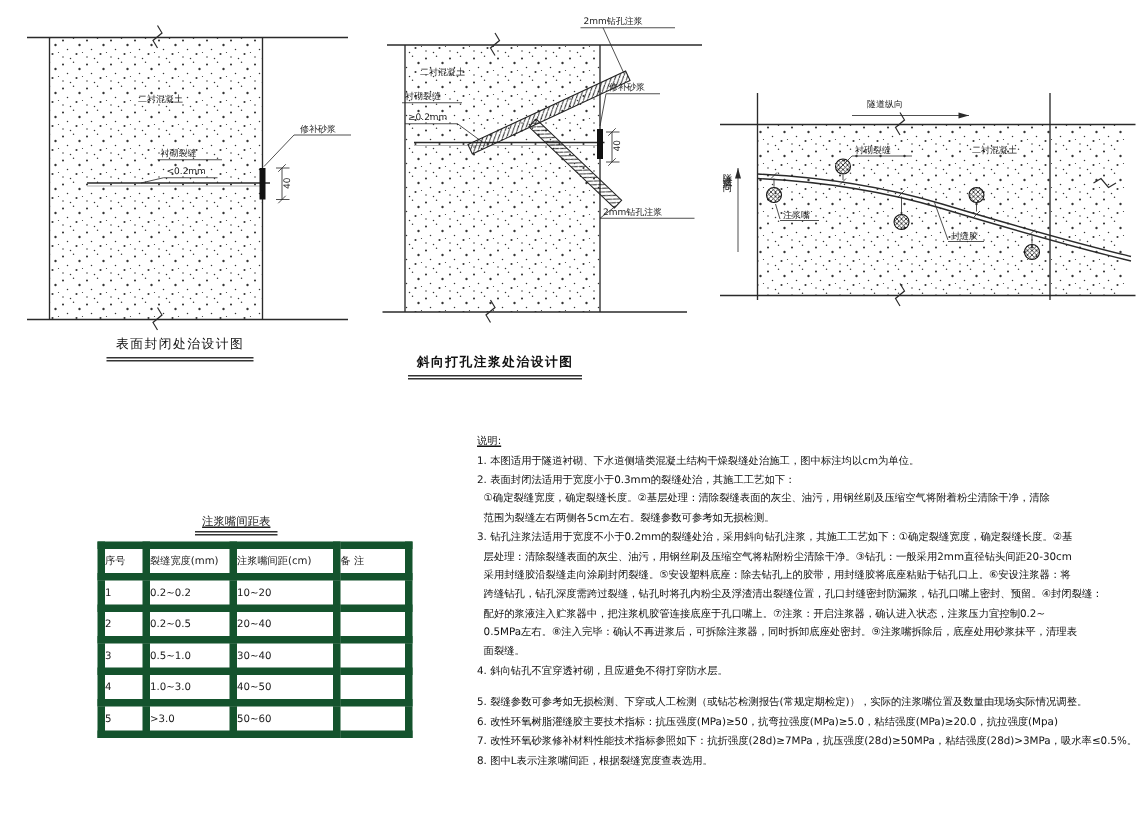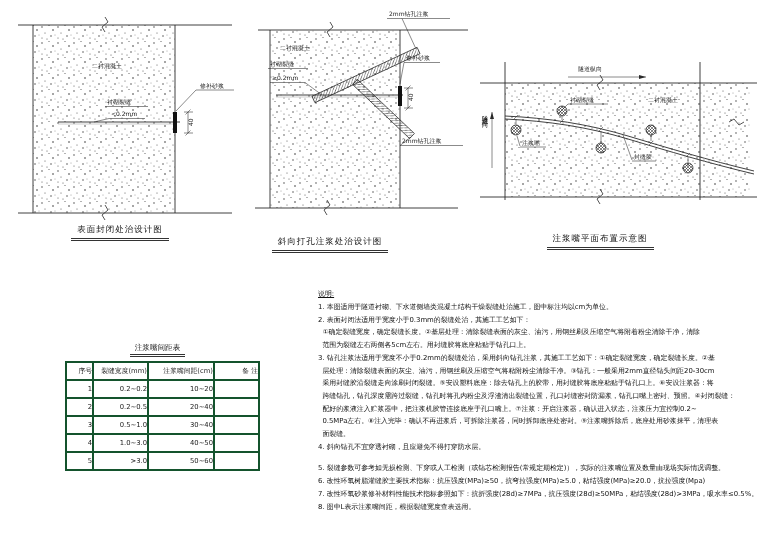--- a/index.html
+++ b/index.html
@@ -6,23 +6,23 @@
   .sheet { position:relative; width:760px; height:551px; background:#ffffff;
            font-family:"DejaVu Sans",sans-serif; color:#1c1c1c; overflow:hidden; }
   .sheet svg { position:absolute; overflow:visible; }
   svg text { font-size:6px; fill:#1c1c1c; font-family:"DejaVu Sans",sans-serif; }
   .ln  { stroke:#2a2a2a; stroke-width:0.9; fill:none; }
   .ld  { stroke:#2a2a2a; stroke-width:0.55; fill:none; }
   .thin{ stroke:#9a9a9a; stroke-width:0.5; fill:none; }
   .dtitle { position:absolute; font-size:8.5px; text-align:center; letter-spacing:1px; color:#111; }
   .dtitle span { display:inline-block; border-bottom:3px double #333; padding:0 6px 2px; }
   .tbltitle { position:absolute; left:65px; top:343px; width:185px; text-align:center; font-size:7.6px; }
-  .tbltitle span { display:inline-block; border-bottom:3px double #333; padding:0 5px 1px; }
+  .tbltitle span { display:inline-block; border-bottom:3px double #333; padding:0 5px 1px;text-decoration:underline; }
   table.spc { position:absolute; left:65px; top:361px; border-collapse:collapse; table-layout:fixed; }
-  table.spc td { border:2px solid #14532d; font-size:6.8px; text-align:right; vertical-align:middle;
+  table.spc td { border:5px solid #14532d; font-size:6.8px; text-align:left; vertical-align:middle;
                  height:16px; padding:0; overflow:hidden; white-space:nowrap; }
   .c0{width:25px}.c1{width:53px}.c2{width:64px}.c3{width:43px}
   .notes { position:absolute; left:318px; top:288px; width:440px; font-size:6.9px; color:#111; }
   .notes .h { line-height:13px;text-decoration:underline; }
   .nline { line-height:12.7px; white-space:pre; }
   .gap { margin-top:9px; }
   .vlab { position:absolute; left:480px; top:110px; writing-mode:vertical-rl; text-orientation:upright;
           font-size:6.5px; letter-spacing:2px; color:#111; }
 </style>
 </head>
@@ -122,21 +122,21 @@
     <text x="139" y="12">2mm钻孔注浆</text>
     <line class="ld" x1="137" y1="14.5" x2="200" y2="14.5"></line>
     <line class="ld" x1="152" y1="14.5" x2="166" y2="45"></line>
     <text x="156" y="56">修补砂浆</text>
     <line class="ld" x1="154" y1="58.5" x2="190" y2="58.5"></line>
     <line class="ld" x1="154" y1="58.5" x2="150" y2="80"></line>
     <text x="152" y="139">2mm钻孔注浆</text>
     <line class="ld" x1="150" y1="141.5" x2="213" y2="141.5"></line>
     <line class="ld" x1="150" y1="141.5" x2="161" y2="133"></line>
   </svg>
-  <div class="dtitle" style="left:250px; top:236px; width:160px;">
+  <div class="dtitle" style="left:250px; top:236px; width:160px;font-weight:bold;">
     <span>斜向打孔注浆处治设计图</span>
   </div>
 
   <svg style="left:478px; top:50px;" width="282" height="155" viewBox="0 0 282 155">
     <defs>
       <pattern id="stip3" width="16" height="16" patternUnits="userSpaceOnUse">
         <circle cx="2" cy="3" r="0.7" fill="#333"></circle>
           <circle cx="9" cy="1.5" r="0.5" fill="#333"></circle>
         <circle cx="13" cy="6" r="0.8" fill="#333"></circle>
           <circle cx="5" cy="9" r="0.5" fill="#333"></circle>
@@ -191,23 +191,20 @@
     <line class="ld" x1="90" y1="54" x2="80" y2="64"></line>
     <text x="170" y="52">二衬混凝土</text>
     <text x="44" y="95">注浆嘴</text>
     <line class="ld" x1="42" y1="97" x2="68" y2="97"></line>
     <line class="ld" x1="42" y1="96" x2="39" y2="86"></line>
     <text x="156" y="109">封缝胶</text>
     <line class="ld" x1="154" y1="111" x2="178" y2="111"></line>
     <line class="ld" x1="154" y1="110" x2="145" y2="85"></line>
   </svg>
   <div class="vlab">隧道环向</div>
-  <div class="dtitle" style="left:520px; top:233px; width:160px;">
-    <span>注浆嘴平面布置示意图</span>
-  </div>
 
   <div class="tbltitle">
     <span>注浆嘴间距表</span>
   </div>
   <table class="spc">
     <tbody>
         <tr>
       <td class="c0">序号</td>
       <td class="c1">裂缝宽度(mm)</td>
       <td class="c2">注浆嘴间距(cm)</td>
@@ -244,21 +241,21 @@
       <td></td>
     </tr>
   </tbody>
     </table>
 
   <div class="notes">
     <div class="h">说明:</div>
     <div class="nline">1. 本图适用于隧道衬砌、下水道侧墙类混凝土结构干燥裂缝处治施工，图中标注均以cm为单位。</div>
     <div class="nline">2. 表面封闭法适用于宽度小于0.3mm的裂缝处治，其施工工艺如下：</div>
     <div class="nline">  ①确定裂缝宽度，确定裂缝长度。②基层处理：清除裂缝表面的灰尘、油污，用钢丝刷及压缩空气将附着粉尘清除干净，清除</div>
-    <div class="nline">  范围为裂缝左右两侧各5cm左右。用封缝胶将底座粘贴于钻孔口上。</div>
+    <div class="nline">  范围为裂缝左右两侧各5cm左右。裂缝参数可参考如无损检测。</div>
     <div class="nline">3. 钻孔注浆法适用于宽度不小于0.2mm的裂缝处治，采用斜向钻孔注浆，其施工工艺如下：①确定裂缝宽度，确定裂缝长度。②基</div>
     <div class="nline">  层处理：清除裂缝表面的灰尘、油污，用钢丝刷及压缩空气将粘附粉尘清除干净。③钻孔：一般采用2mm直径钻头间距20-30cm</div>
     <div class="nline">  采用封缝胶沿裂缝走向涂刷封闭裂缝。⑤安设塑料底座：除去钻孔上的胶带，用封缝胶将底座粘贴于钻孔口上。⑥安设注浆器：将</div>
     <div class="nline">  跨缝钻孔，钻孔深度需跨过裂缝，钻孔时将孔内粉尘及浮渣清出裂缝位置，孔口封缝密封防漏浆，钻孔口嘴上密封、预留。④封闭裂缝：</div>
     <div class="nline">  配好的浆液注入贮浆器中，把注浆机胶管连接底座于孔口嘴上。⑦注浆：开启注浆器，确认进入状态，注浆压力宜控制0.2~</div>
     <div class="nline">  0.5MPa左右。⑧注入完毕：确认不再进浆后，可拆除注浆器，同时拆卸底座处密封。⑨注浆嘴拆除后，底座处用砂浆抹平，清理表</div>
     <div class="nline">  面裂缝。</div>
     <div class="nline">4. 斜向钻孔不宜穿透衬砌，且应避免不得打穿防水层。</div>
     <div class="nline gap">5. 裂缝参数可参考如无损检测、下穿或人工检测（或钻芯检测报告(常规定期检定)），实际的注浆嘴位置及数量由现场实际情况调整。</div>
     <div class="nline">6. 改性环氧树脂灌缝胶主要技术指标：抗压强度(MPa)≥50，抗弯拉强度(MPa)≥5.0，粘结强度(MPa)≥20.0，抗拉强度(Mpa)</div>

